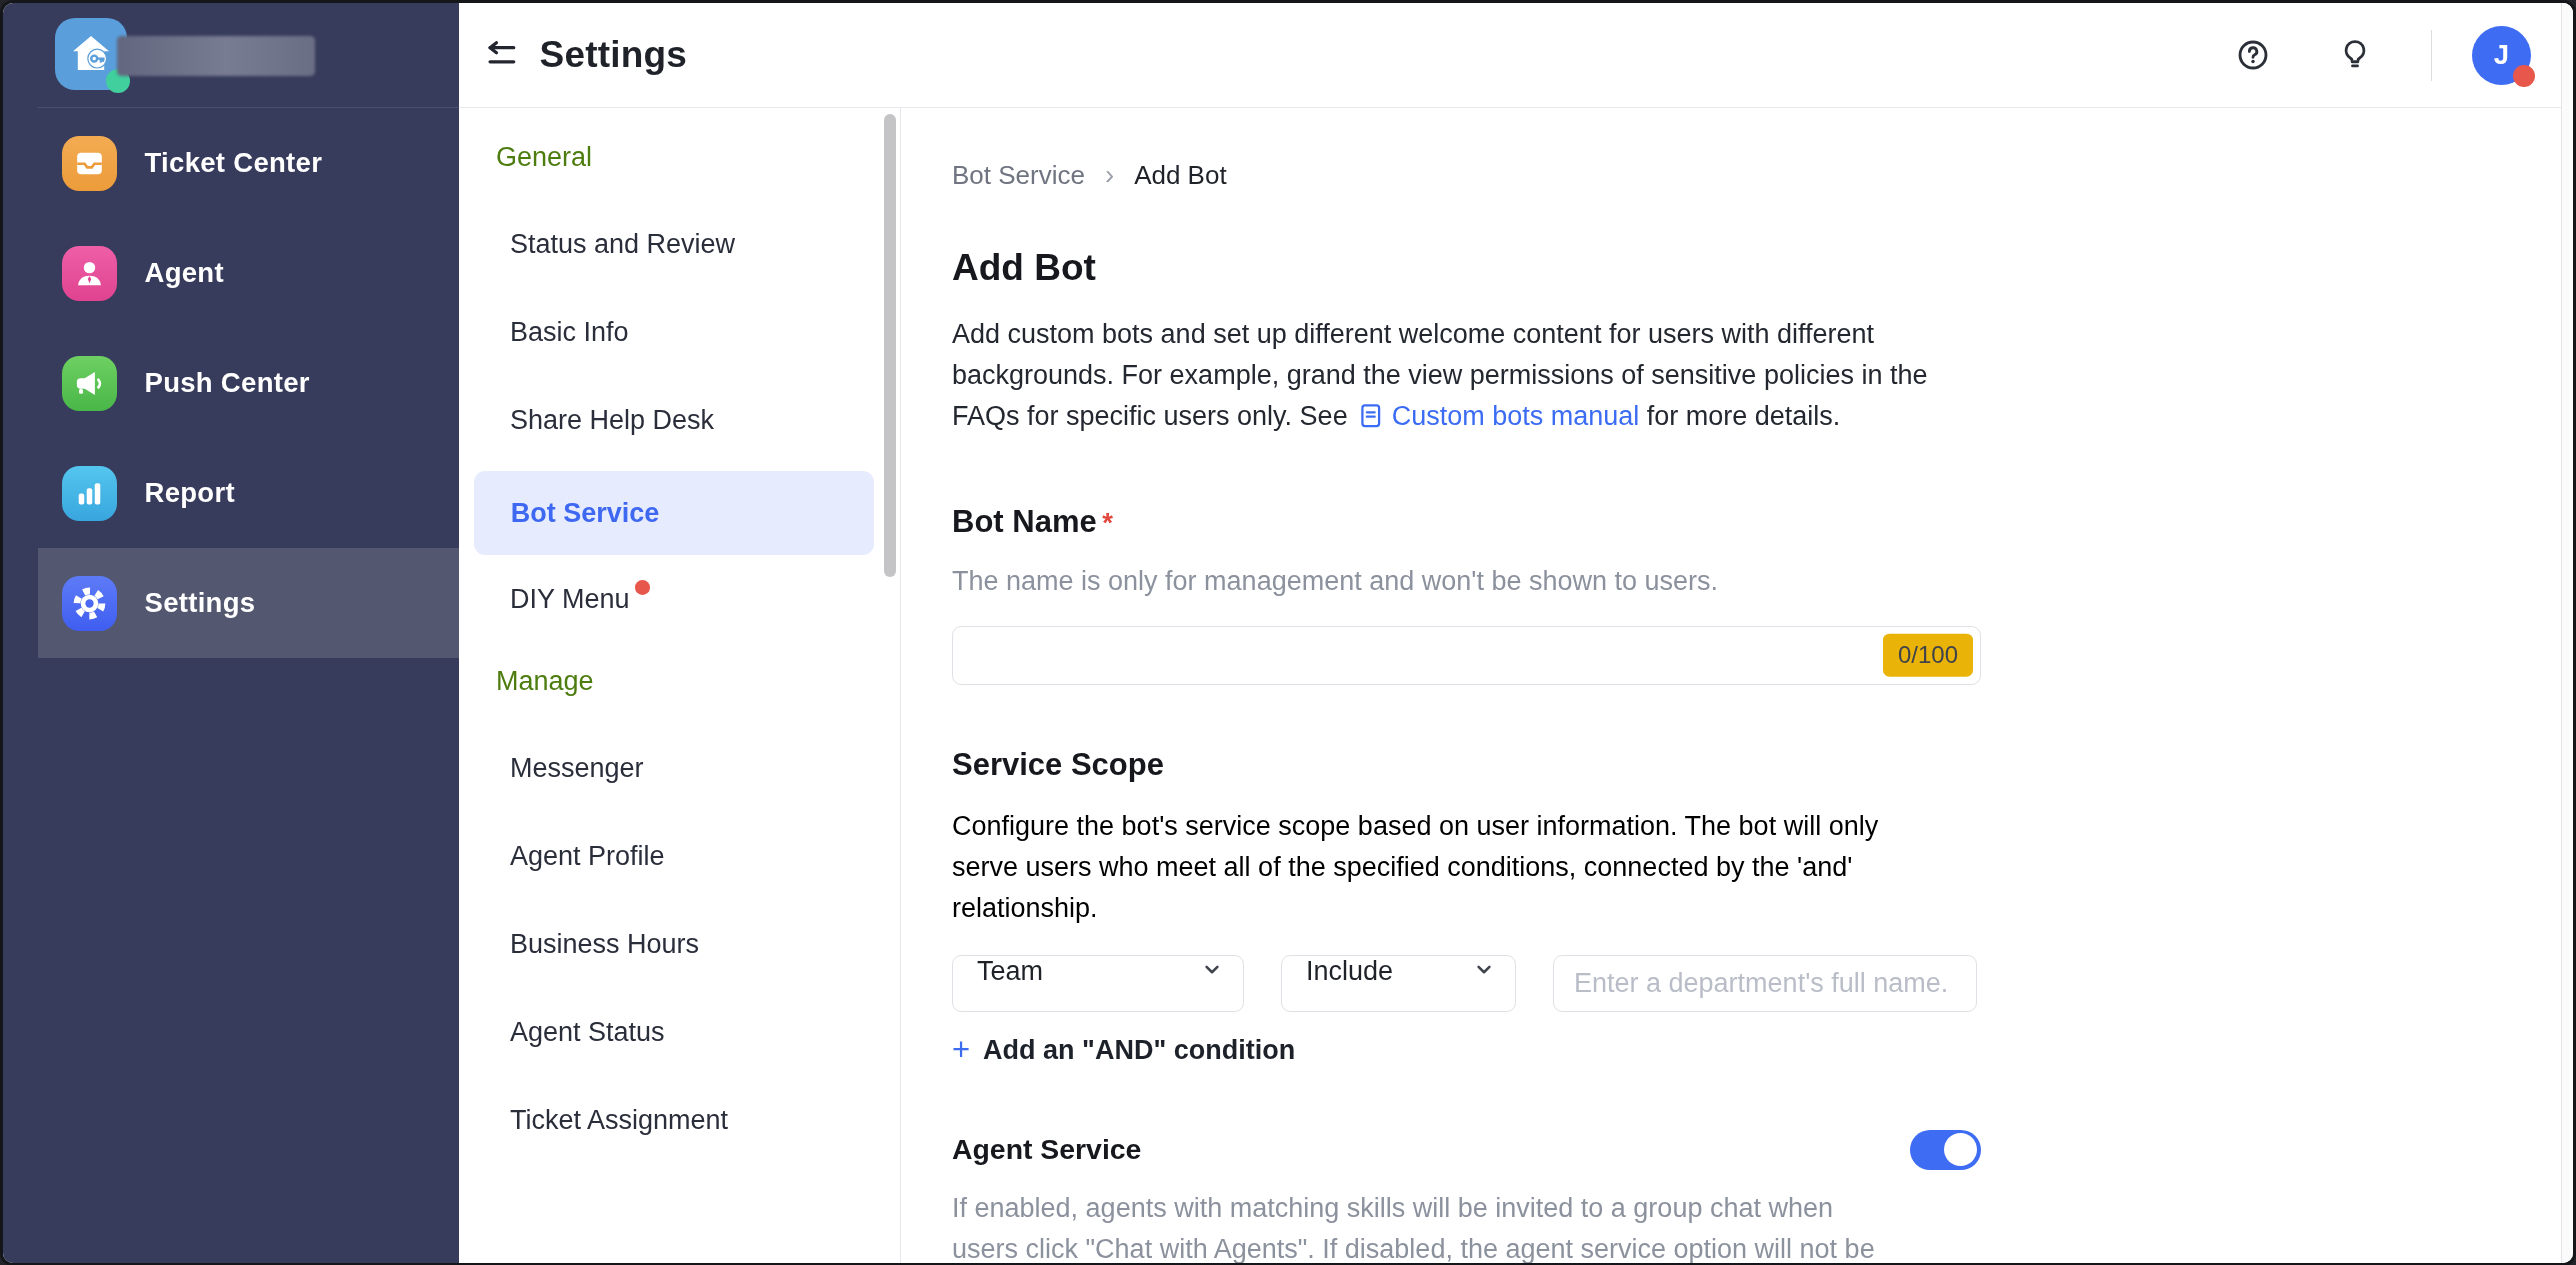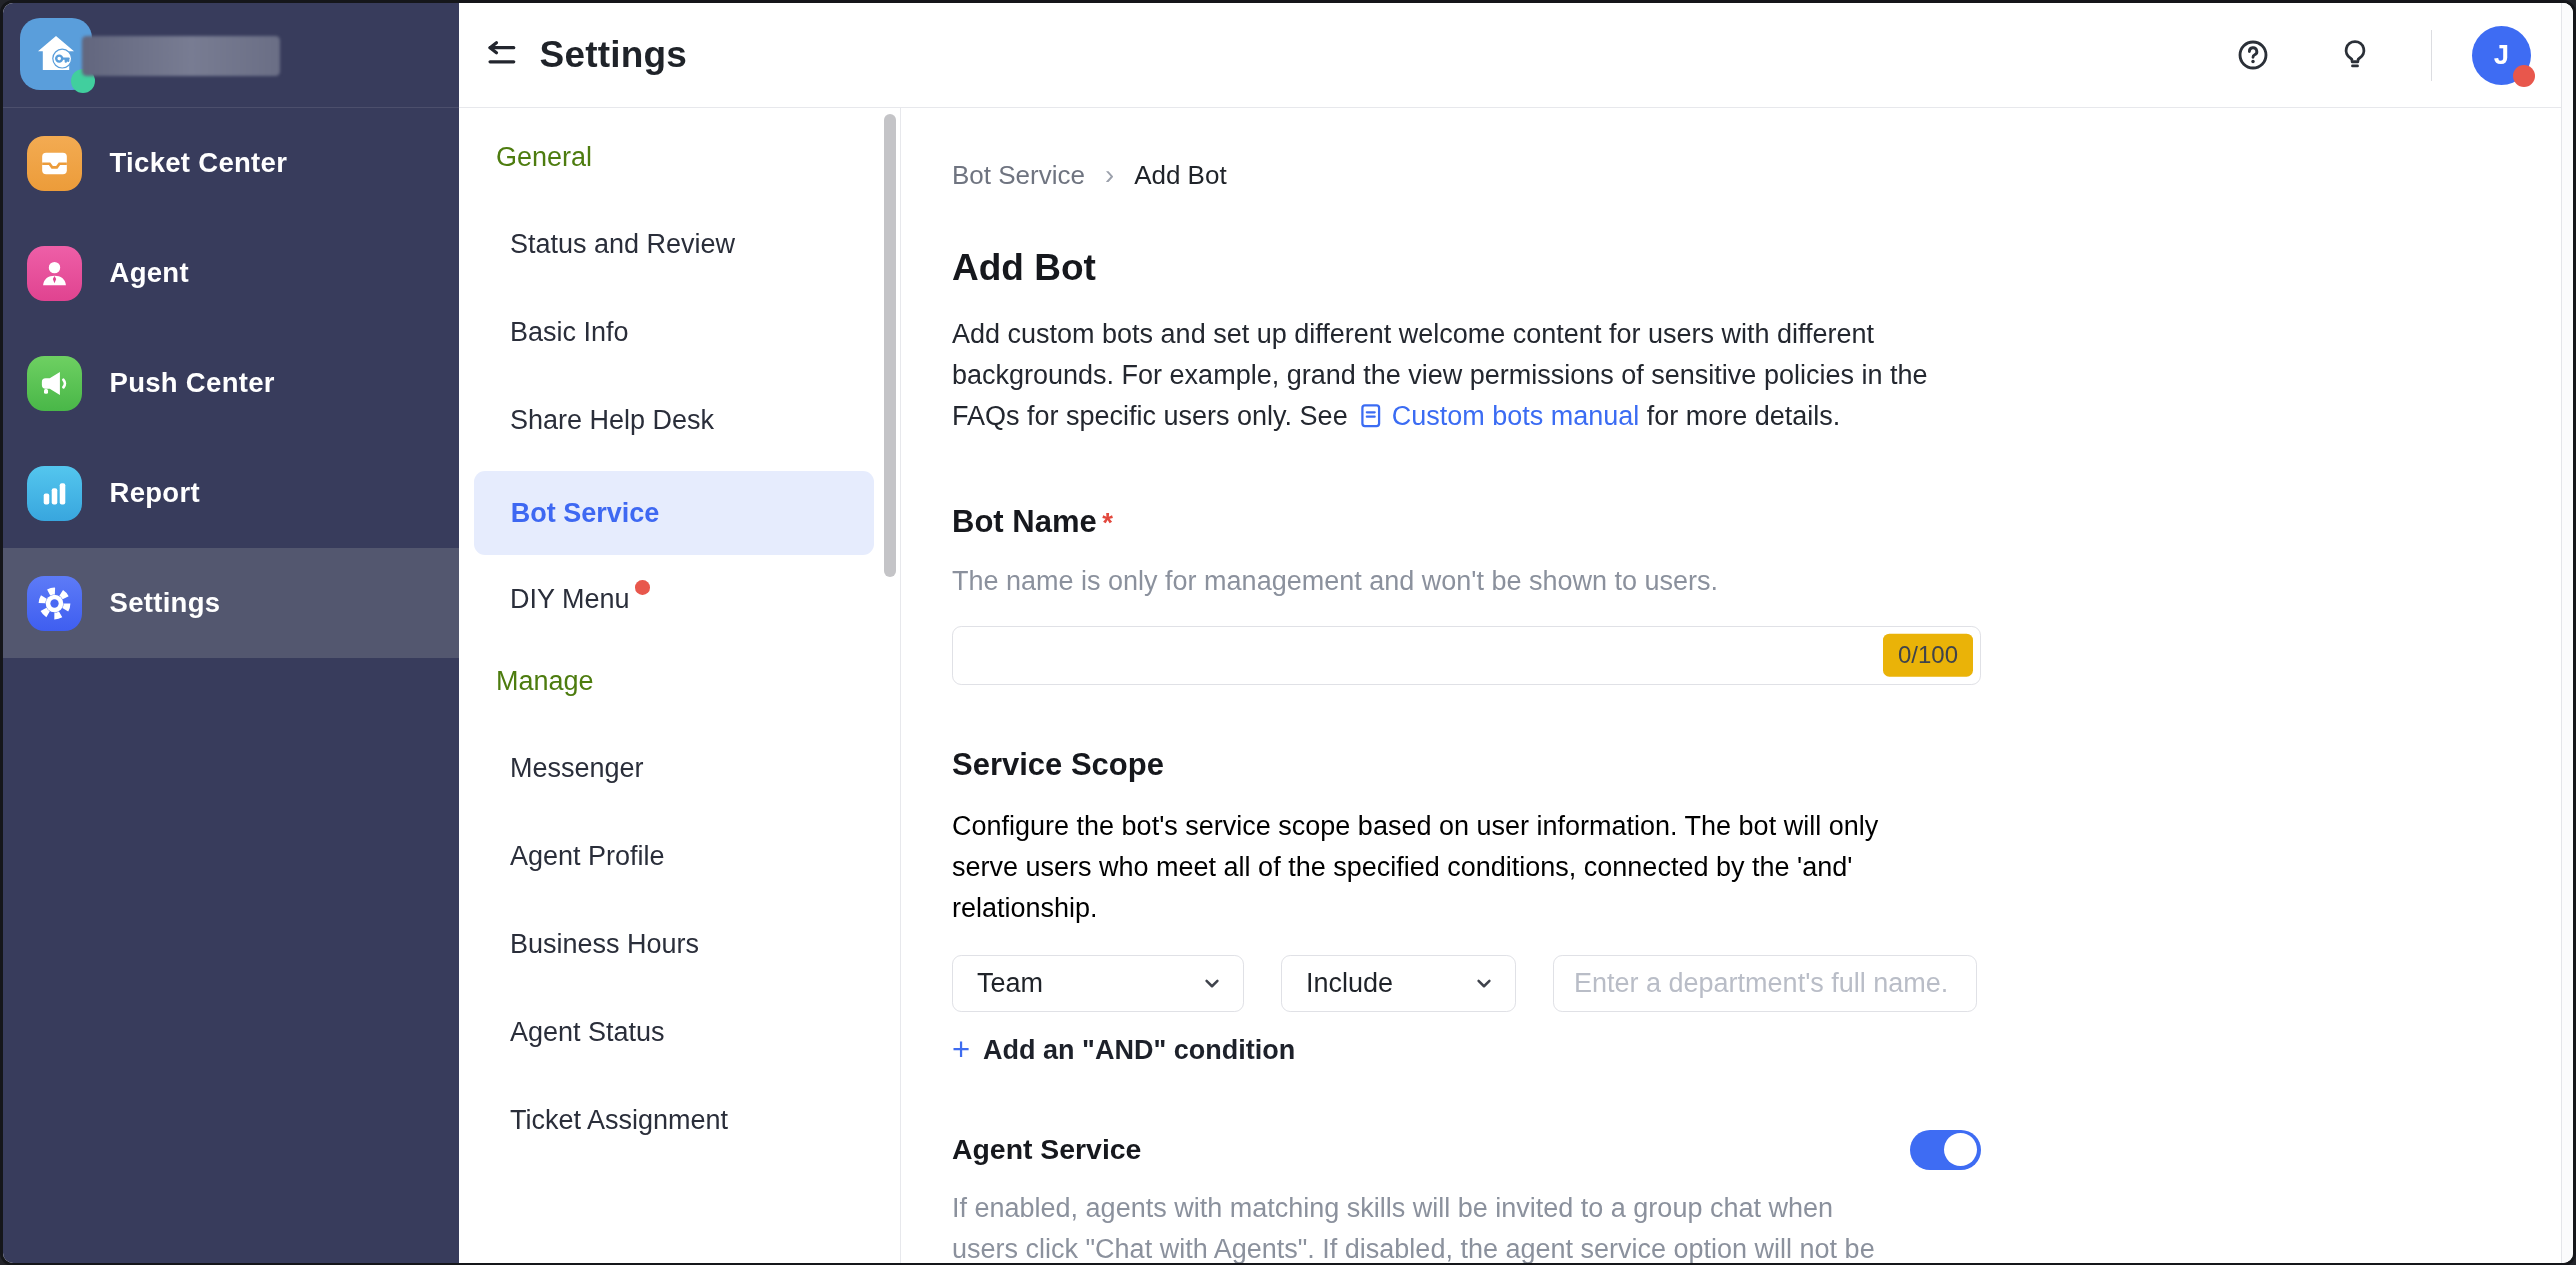--- a/index.html
+++ b/index.html
@@ -8,21 +8,21 @@
 
   .window {
     position: relative; width: 2576px; height: 1266px;
     border: 3.7px solid #15161a; border-radius: 13px;
     overflow: hidden; background: #fff;
   }
 
   
   .sidebar {
     position: absolute; left: 0; top: 0; bottom: 0; width: 456px;
-    background: #383c5c; z-index: 5;
+    background: #383c5c; z-index: 5; padding-left: 35px;
   }
   .brand-row { position: relative; height: 105px; border-bottom: 0.9px solid rgba(255,255,255,0.10); }
   .brand-logo {
     position: absolute; left: 16.5px; top: 14.7px; width: 72px; height: 72px;
     background: #5a9edb; border-radius: 20px; display:flex; align-items:center; justify-content:center;
   }
   .brand-status-dot {
     position: absolute; left: 68px; top: 66px; width: 24px; height: 24px;
     border-radius: 50%; background: #41cf9e;
   }
@@ -121,21 +121,21 @@
   .char-counter {
     position: absolute; right: 8.3px; top: 50%; transform: translateY(-50%);
     background: #eab308; color: #3f434c; font-size: 24px; padding: 7.3px 14.7px; border-radius: 6.4px;
   }
 
   .scope-desc { margin-top: 23px; font-size: 27px; line-height: 41px; color: #000000; max-width: 959px; }
 
   .cond-row { margin-top: 26px; display: flex; align-items: center; }
   .select-box {
     height: 57px; border: 1.8px solid #e0e1e6; border-radius: 9.2px; background: #fff;
-    display: flex; align-items: center; justify-content: space-between;
+    display: flex; justify-content: space-between;
     font-size: 27px; color: #1f2329; padding: 0 18.3px 0 24px; cursor: pointer;
   }
   .select-field { width: 292px; margin-right: 37px; }
   .select-operator { width: 235px; margin-right: 37px; }
   .cond-input {
     width: 424px; height: 57px; border: 1.8px solid #e0e1e6; border-radius: 9.2px;
     font-size: 27px; padding: 0 20px; color: #1f2329; outline: none;
     font-family: "Liberation Sans", sans-serif;
   }
   .cond-input::placeholder { color: #b9bdc7; }

